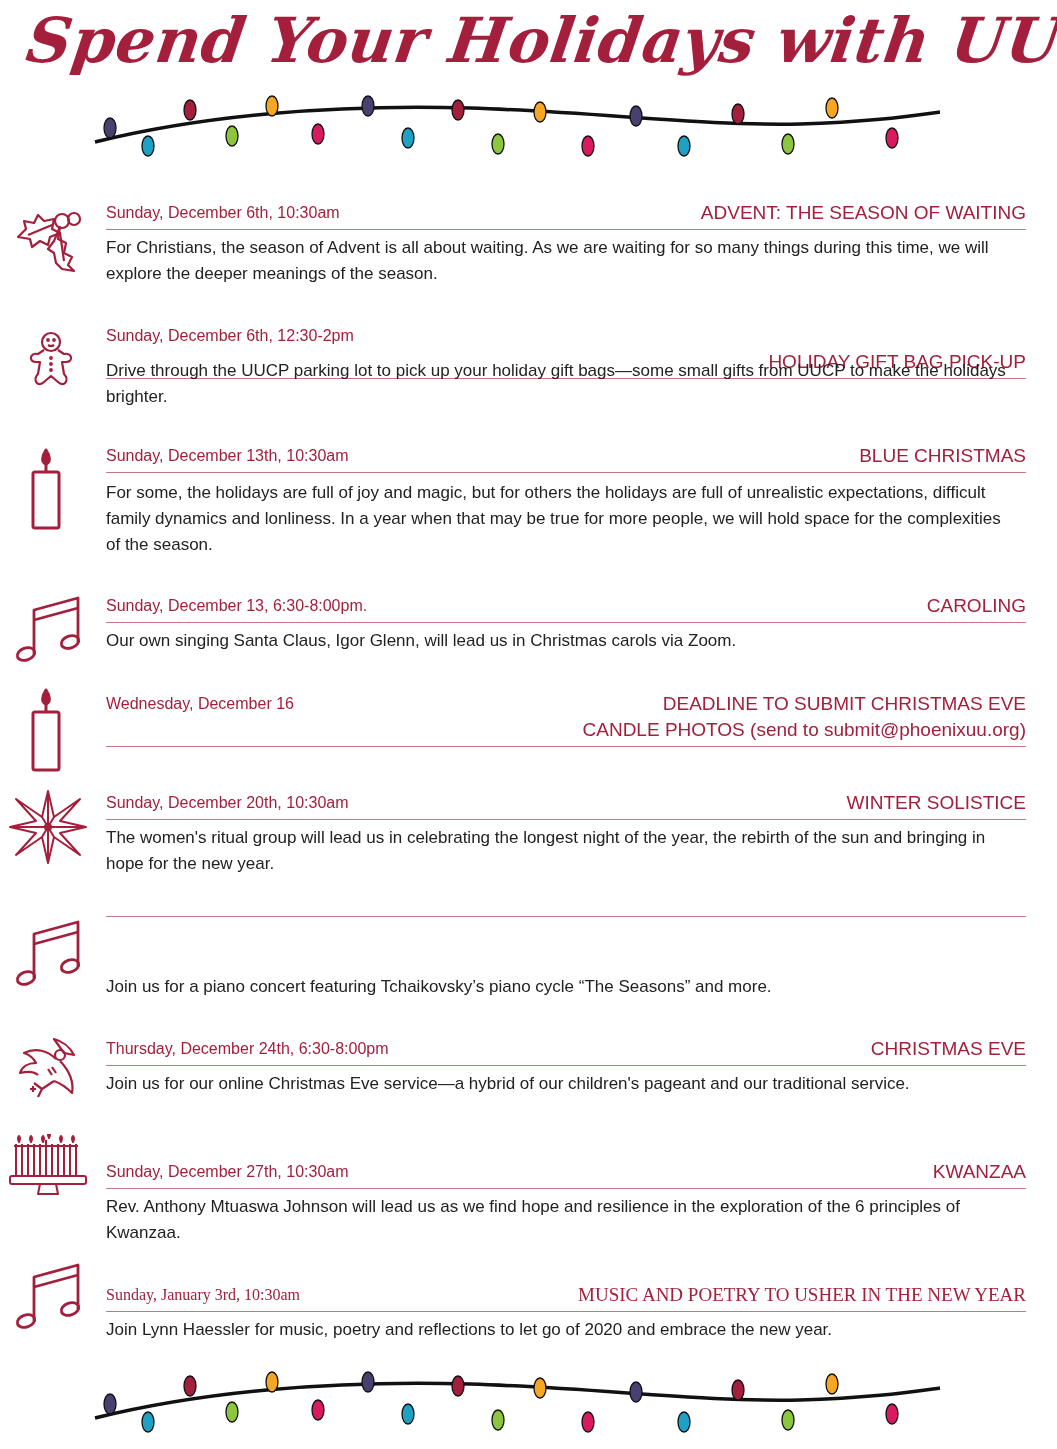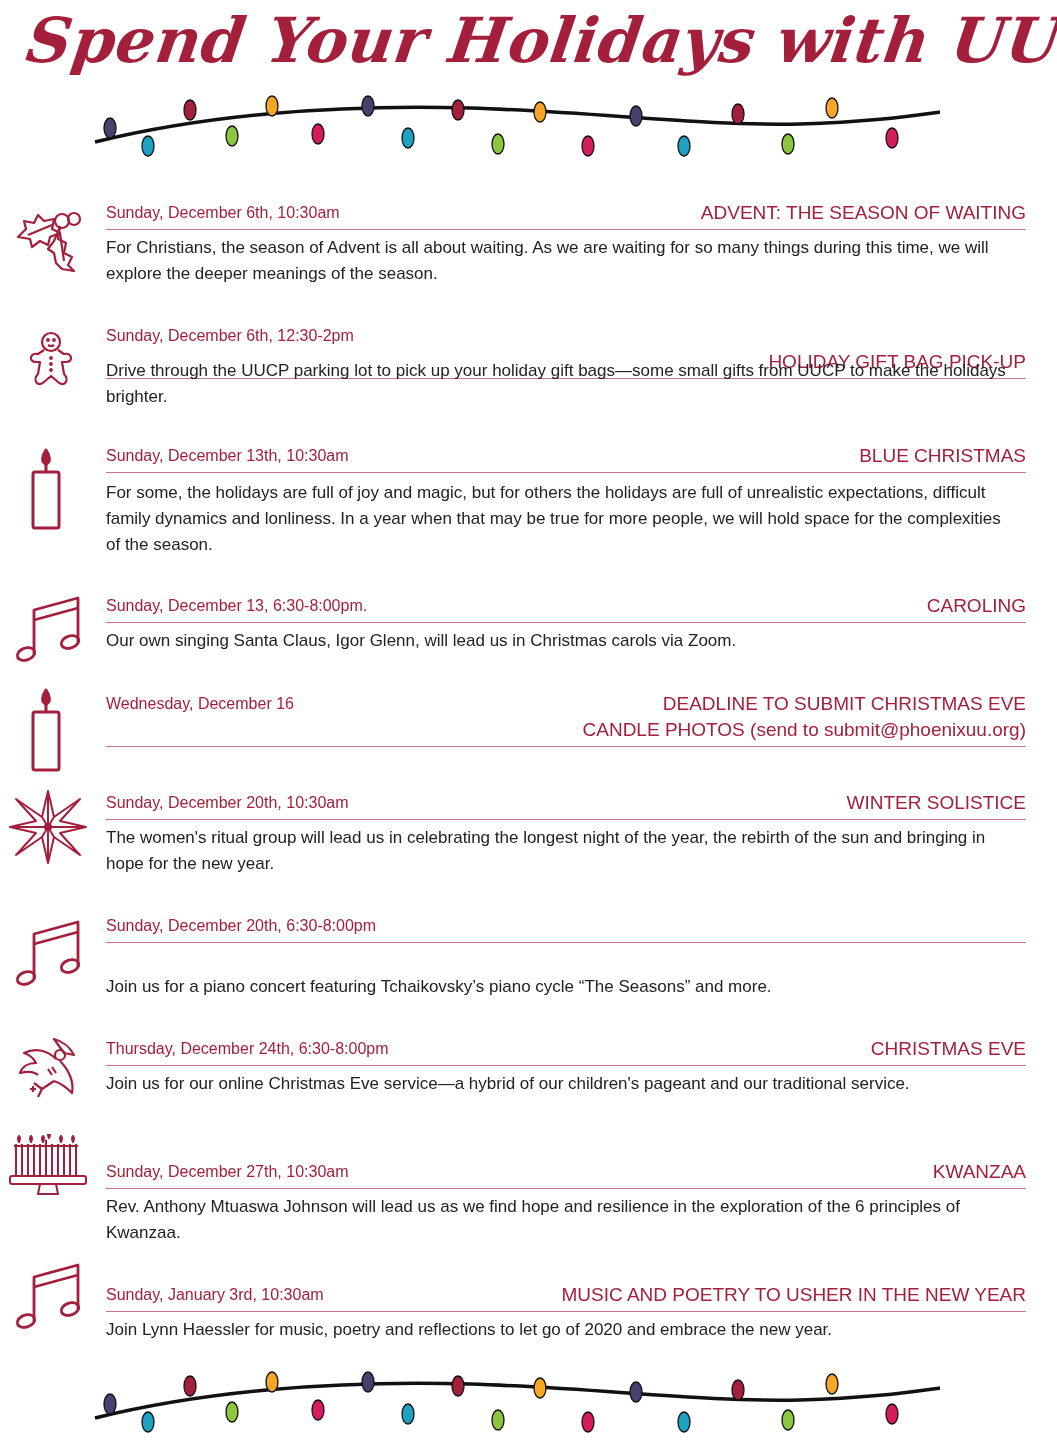--- a/index.html
+++ b/index.html
@@ -163,21 +163,20 @@
 <div class="event" style="top:908px;">
   <div class="icon" style="top:6px;">
     <svg viewBox="0 0 80 80" fill="none" stroke="#a31f3b" stroke-width="2.8" stroke-linejoin="round">
       <path d="M26 64 L26 20 L70 8 L70 52"></path>
       <path d="M26 30 L70 18"></path>
       <ellipse cx="18" cy="64" rx="9" ry="6" transform="rotate(-20 18 64)"></ellipse>
       <ellipse cx="62" cy="52" rx="9" ry="6" transform="rotate(-20 62 52)"></ellipse>
     </svg>
   </div>
   <div class="head" style="top:5px;">
-    <span class="date">Sunday, December 20th, 6:30-8:00pm</span>
   </div>
   <div class="desc" style="top:66px;">Join us for a piano concert featuring Tchaikovsky’s piano cycle “The Seasons” and more.</div>
 </div>
 
 <div class="event" style="top:1031px;">
   <div class="icon" style="top:0px;">
     <svg viewBox="0 0 80 80" fill="none" stroke="#a31f3b" stroke-width="2.2" stroke-linejoin="round">
       <path d="M46 8 C54 10, 62 16, 66 24 L56 22 Z"></path>
       <circle cx="52" cy="24" r="5"></circle>
       <path d="M48 28 C40 20, 28 16, 16 22 C22 24, 26 28, 28 32 C20 32, 14 36, 12 42 C20 40, 26 40, 30 44"></path>
@@ -220,21 +219,21 @@
 
 <div class="event" style="top:1277px;">
   <div class="icon" style="top:-20px;">
     <svg viewBox="0 0 80 80" fill="none" stroke="#a31f3b" stroke-width="2.8" stroke-linejoin="round">
       <path d="M26 64 L26 20 L70 8 L70 52"></path>
       <path d="M26 30 L70 18"></path>
       <ellipse cx="18" cy="64" rx="9" ry="6" transform="rotate(-20 18 64)"></ellipse>
       <ellipse cx="62" cy="52" rx="9" ry="6" transform="rotate(-20 62 52)"></ellipse>
     </svg>
   </div>
-  <div class="head" style="top:5px;">
+  <div class="head" style="top:5px;font-family:Liberation Serif, serif;">
     <span class="date">Sunday, January 3rd, 10:30am</span>
     <span class="name">MUSIC AND POETRY TO USHER IN THE NEW YEAR</span>
   </div>
   <div class="desc" style="top:40px;">Join Lynn Haessler for music, poetry and reflections to let go of 2020 and embrace the new year.</div>
 </div>
 
 <div class="lights bottom">
   <svg width="1057" height="80" viewBox="0 0 1057 80">
     <path d="M95 56 C 200 30, 330 18, 470 22 C 600 26, 700 40, 800 38 C 870 36, 910 30, 940 26" stroke="#111" stroke-width="3.5" fill="none"></path>
     <g stroke="#111" stroke-width="1.3">

